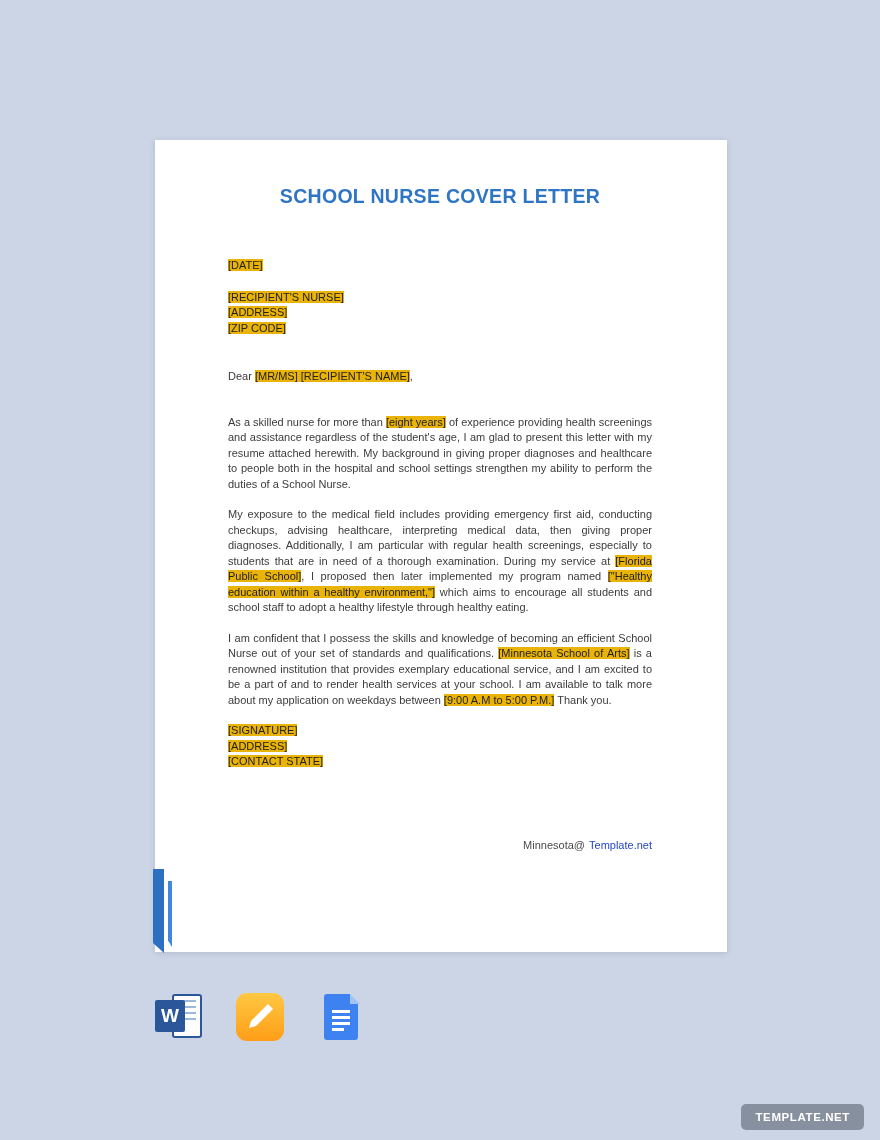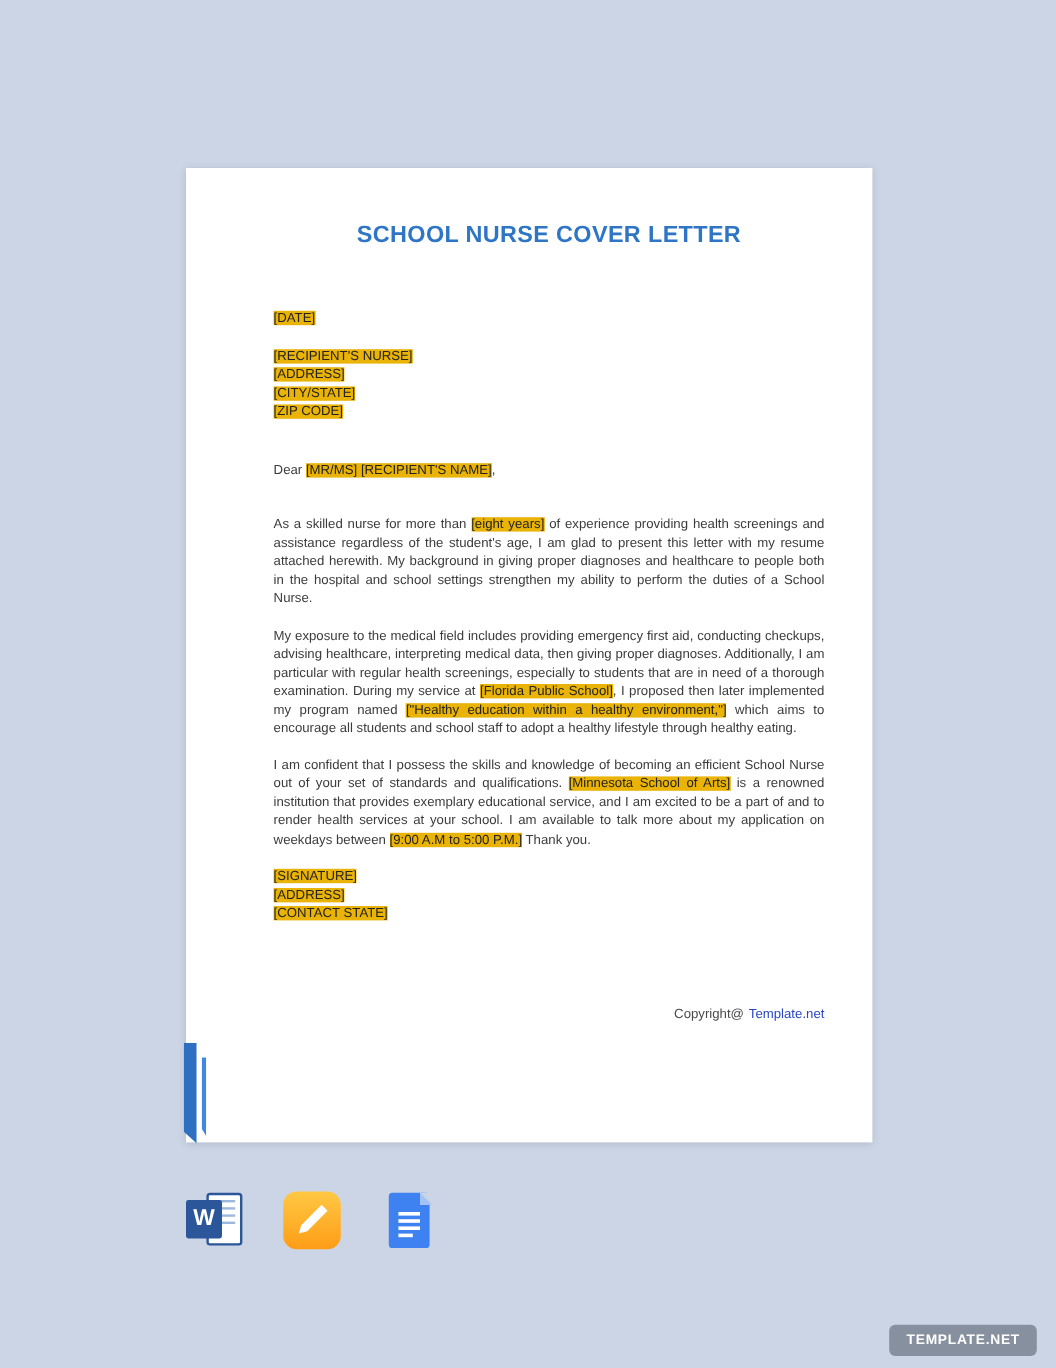--- a/index.html
+++ b/index.html
@@ -14,21 +14,21 @@
 
   
   .page {
     position: absolute;
     left: 155px; top: 140px;
     width: 572px; height: 812px;
     background: #ffffff;
     box-shadow: 0 1px 6px rgba(60,70,90,0.18);
   }
   .content {
-    padding: 44px 40px 0 73px;
+    padding: 44px 75px 0 73px;
   }
   .letter-title {
     text-align: center;
     color: #2e75c5;
     font-size: 19.5px;
     font-weight: 700;
     letter-spacing: 0.3px;
     margin-bottom: 50px;
   }
   .body-text, .body-text * { font-size: 11px; line-height: 15.5px; color: #3b3b3b; }
@@ -115,39 +115,38 @@
 
     <h1 class="letter-title" style="font-size:19.5px;line-height:24px;color:#2e75c5;">SCHOOL NURSE COVER LETTER</h1>
 
     <div class="date-line">
       <span class="hl">[DATE]</span>
     </div>
 
     <div class="recipient-block">
         <div><span class="hl">[RECIPIENT'S NURSE]</span></div>
         <div><span class="hl">[ADDRESS]</span></div>
-        <div><span class="hl">[CITY/STATE]</span></div>
         <div><span class="hl">[ZIP CODE]</span></div>
       </div>
 
     <div class="salutation"><span>Dear </span><span class="hl">[MR/MS] [RECIPIENT'S NAME]</span><span>,</span></div>
 
     <p class="body-para"><span>As a skilled nurse for more than </span><span class="hl">[eight years]</span><span> of experience providing health screenings and assistance regardless of the student's age, I am glad to present this letter with my resume attached herewith. My background in giving proper diagnoses and healthcare to people both in the hospital and school settings strengthen my ability to perform the duties of a School Nurse.</span></p>
     <p class="body-para"><span>My exposure to the medical field includes providing emergency first aid, conducting checkups, advising healthcare, interpreting medical data, then giving proper diagnoses. Additionally, I am particular with regular health screenings, especially to students that are in need of a thorough examination. During my service at </span><span class="hl">[Florida Public School]</span><span>, I proposed then later implemented my program named </span><span class="hl">["Healthy education within a healthy environment,"]</span><span> which aims to encourage all students and school staff to adopt a healthy lifestyle through healthy eating.</span></p>
     <p class="body-para"><span>I am confident that I possess the skills and knowledge of becoming an efficient School Nurse out of your set of standards and qualifications. </span><span class="hl">[Minnesota School of Arts]</span><span> is a renowned institution that provides exemplary educational service, and I am excited to be a part of and to render health services at your school. I am available to talk more about my application on weekdays between </span><span class="hl">[9:00 A.M to 5:00 P.M.]</span><span> Thank you.</span></p>
 
 
     <div class="signature-block">
         <div><span class="hl">[SIGNATURE]</span></div>
         <div><span class="hl">[ADDRESS]</span></div>
         <div><span class="hl">[CONTACT STATE]</span></div>
       </div>
 
     <div class="copyright-line">
-      <span class="copyright-label">Copyright@</span><a class="copyright-link" href="#">Template.net</a>
+      <span class="copyright-label">Minnesota@</span><a class="copyright-link" href="#">Template.net</a>
     </div>
 
   </div>
 </div>
 
 <div class="ribbon">
   <div class="ribbon-bar"></div>
   <div class="ribbon-stripe"></div>
 </div>
 

